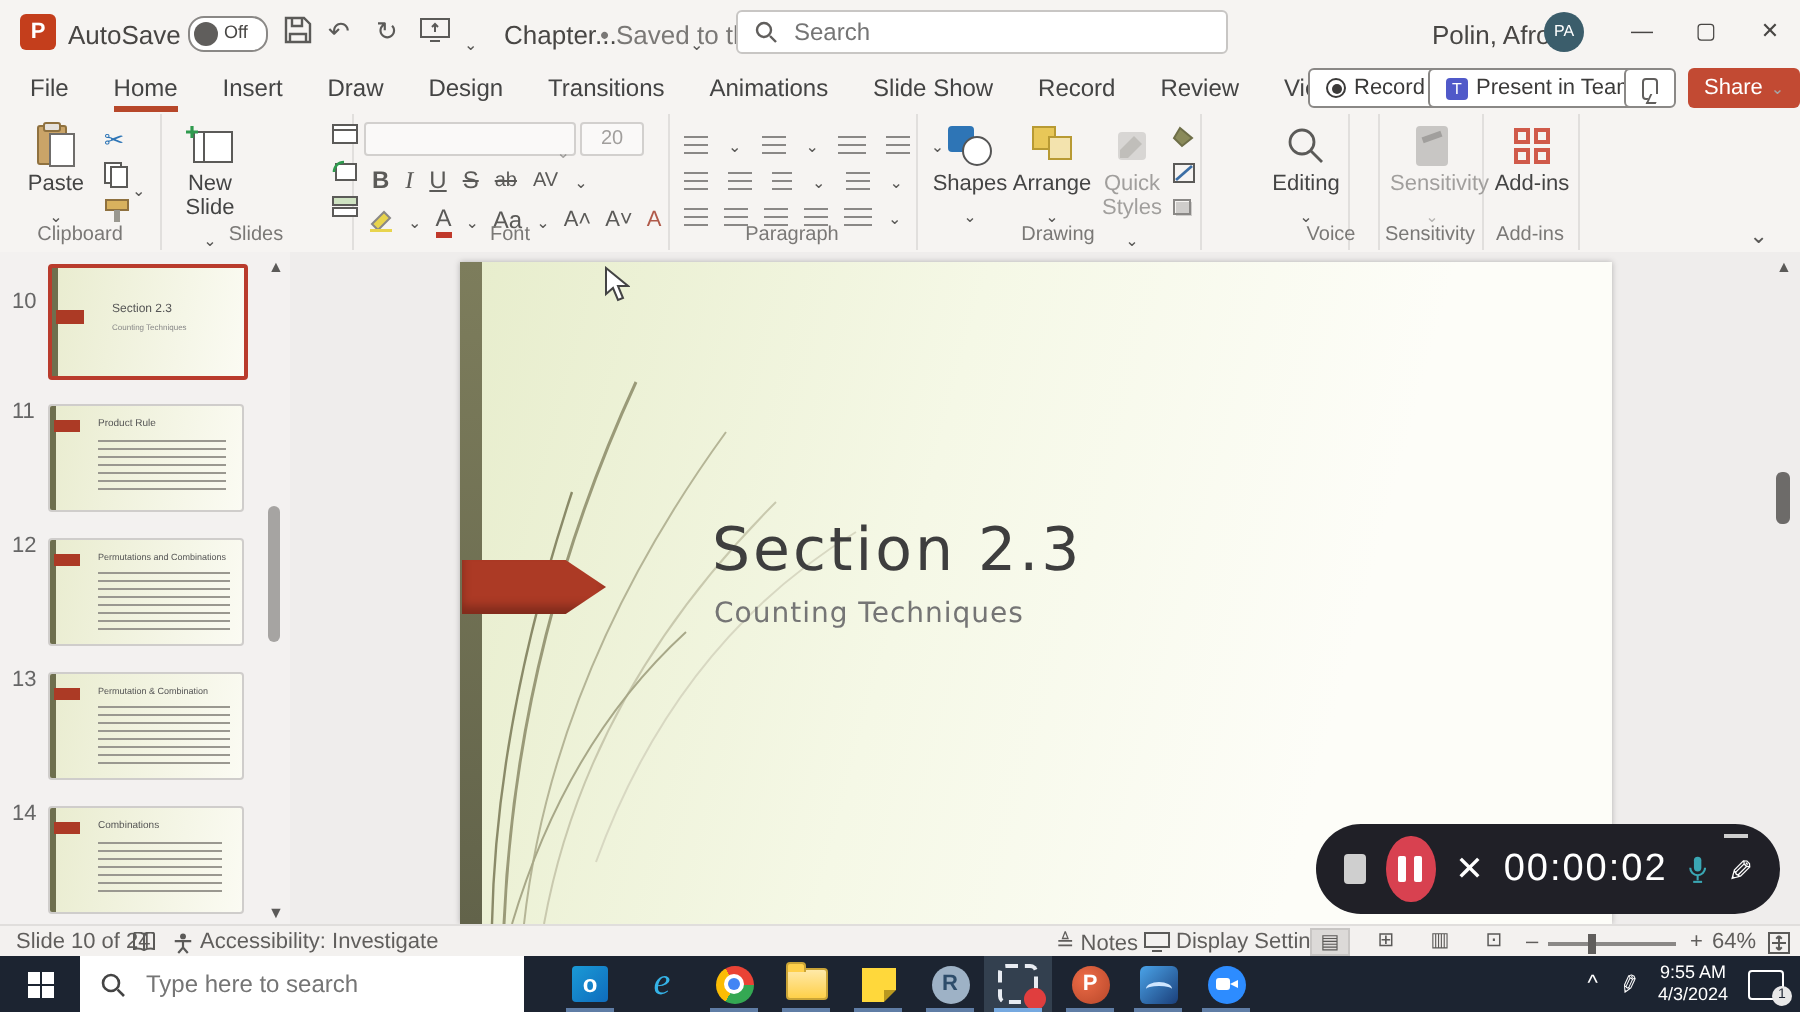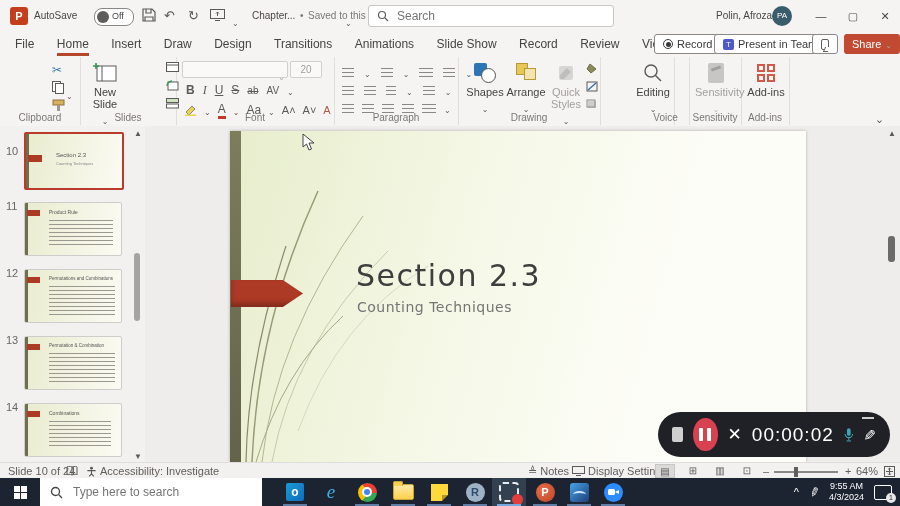--- a/index.html
+++ b/index.html
@@ -3,21 +3,21 @@
 <meta charset="utf-8">
 <style>
   html,body{margin:0;padding:0;background:#d8d8d8;}
   #app{position:relative;width:900px;height:506px;overflow:hidden;
        font-family:"Liberation Sans",sans-serif;background:#f6f4f2;
        -webkit-font-smoothing:antialiased;}
   .abs{position:absolute;}
   .caret::after{content:"⌄";font-size:8px;color:#5b5a58;}
   
   #titlebar{left:0;top:0;width:900px;height:32px;}
-  .tb-text{font-size:10px;color:#484644;}
+  .tb-text{font-size:13px;color:#484644;}
   #ppt-icon{left:10px;top:7px;width:18px;height:18px;border-radius:3px;background:#c43e1c;
             color:#fff;font-size:11px;font-weight:bold;text-align:center;line-height:18px;}
   #autosave-toggle{left:94px;top:8px;width:38px;height:16px;border-radius:8px;background:#fff;
             border:1px solid #8a8886;}
   #autosave-knob{left:2px;top:2px;width:12px;height:12px;border-radius:50%;background:#605e5c;}
   #autosave-state{left:17px;top:2px;font-size:9px;color:#484644;}
   .qa-icon{font-size:13px;color:#5b5a58;}
   #search-box{left:368px;top:5px;width:246px;height:22px;background:#fff;border:1px solid #c8c6c4;
               border-radius:3px;display:flex;align-items:center;padding:0 8px;gap:6px;box-sizing:border-box;}
   #search-box input{border:none;outline:none;font-size:12px;color:#605e5c;width:180px;background:transparent;
@@ -200,20 +200,31 @@
     </div>
     <div class="abs pill-btn" id="share-btn" style="left:844px;top:2px;">
       <span>Share</span>
         <span class="caret" style="filter:invert(1);"></span>
     </div>
   </div>
 
   <div id="ribbon" class="abs">
 
     <div class="grp" style="left:0;width:80px;">
+      <div class="bigbtn" style="left:10px;width:36px;">
+        <div class="icon">
+          <svg width="20" height="24" viewBox="0 0 20 24">
+              <rect x="1" y="2" width="14" height="19" rx="1" fill="#caa468" stroke="#8f713f"></rect>
+              <rect x="4" y="0.5" width="8" height="4" rx="1" fill="#e6e2dd" stroke="#8f713f"></rect>
+              <rect x="7" y="6" width="12" height="16" fill="#fff" stroke="#6f6d6b"></rect>
+            </svg>
+        </div>
+        <div class="lbl">Paste</div>
+        <div class="caret"></div>
+      </div>
       <span class="abs fbtn" style="left:52px;top:6px;color:#2e75b6;">✂</span>
       <span class="abs" style="left:52px;top:24px;">
         <svg width="12" height="13" viewBox="0 0 12 13">
             <rect x="0.5" y="0.5" width="8" height="10" fill="#fff" stroke="#5b5a58"></rect>
             <rect x="3.5" y="2.5" width="8" height="10" fill="#fff" stroke="#5b5a58"></rect>
           </svg>
       </span>
       <span class="abs caret" style="left:66px;top:28px;"></span>
       <span class="abs" style="left:52px;top:42px;">
         <svg width="13" height="13" viewBox="0 0 13 13">

